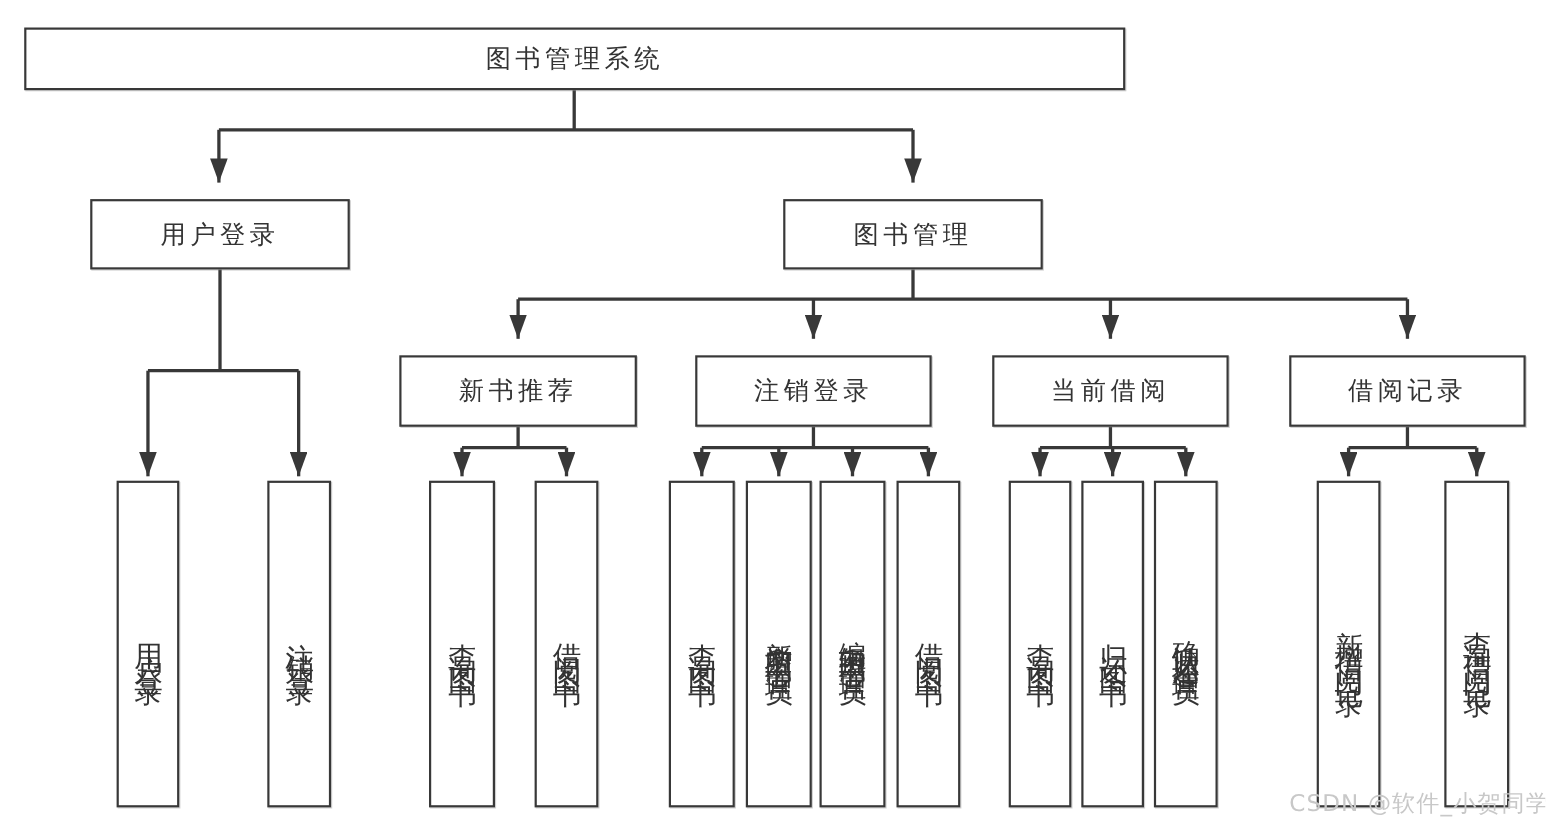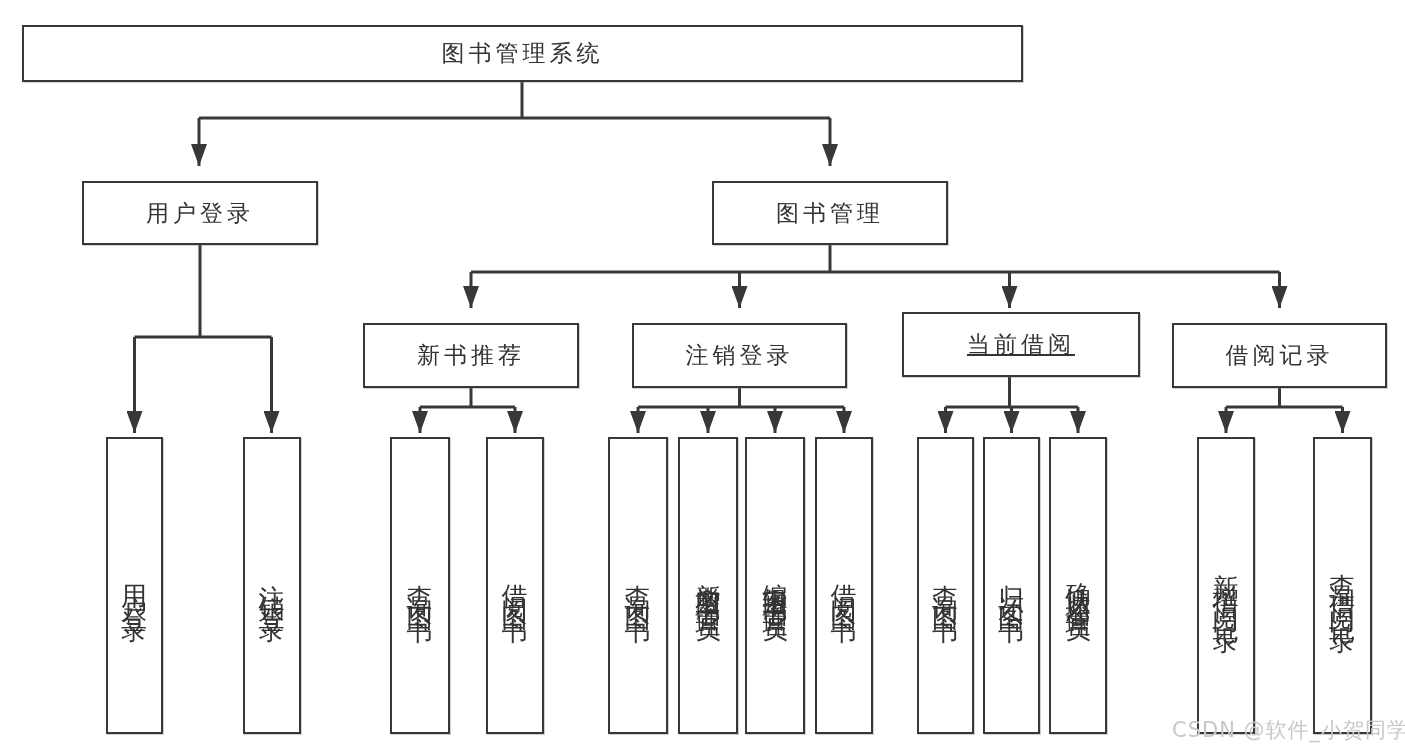--- a/index.html
+++ b/index.html
@@ -50,21 +50,21 @@
   .vbox.long {
     font-size: 25px;
     letter-spacing: 5px;
   }
   
   .b-root            { left: 22px;   top: 13px;  width: 1001px; height: 57px; }
   .b-user-login      { left: 82px;   top: 169px; width: 236px;  height: 64px; }
   .b-book-mgmt       { left: 712px;  top: 169px; width: 236px;  height: 64px; }
   .b-new-books       { left: 363px;  top: 311px; width: 216px;  height: 65px; }
   .b-book-borrow     { left: 632px;  top: 311px; width: 215px;  height: 65px; }
-  .b-current-borrow  { left: 902px;  top: 300px; width: 238px;  height: 65px; text-decoration: underline; }
+  .b-current-borrow  { left: 902px;  top: 311px; width: 215px;  height: 65px; }
   .b-borrow-records  { left: 1172px; top: 311px; width: 215px;  height: 65px; }
   
   .v-login           { left: 106px;  width: 57px; }
   .v-logout          { left: 243px;  width: 58px; }
   .v-query1          { left: 390px;  width: 60px; }
   .v-borrow1         { left: 486px;  width: 58px; }
   .v-query2          { left: 608px;  width: 60px; }
   .v-add-book        { left: 678px;  width: 60px; }
   .v-edit-book       { left: 745px;  width: 60px; }
   .v-borrow2         { left: 815px;  width: 58px; }

